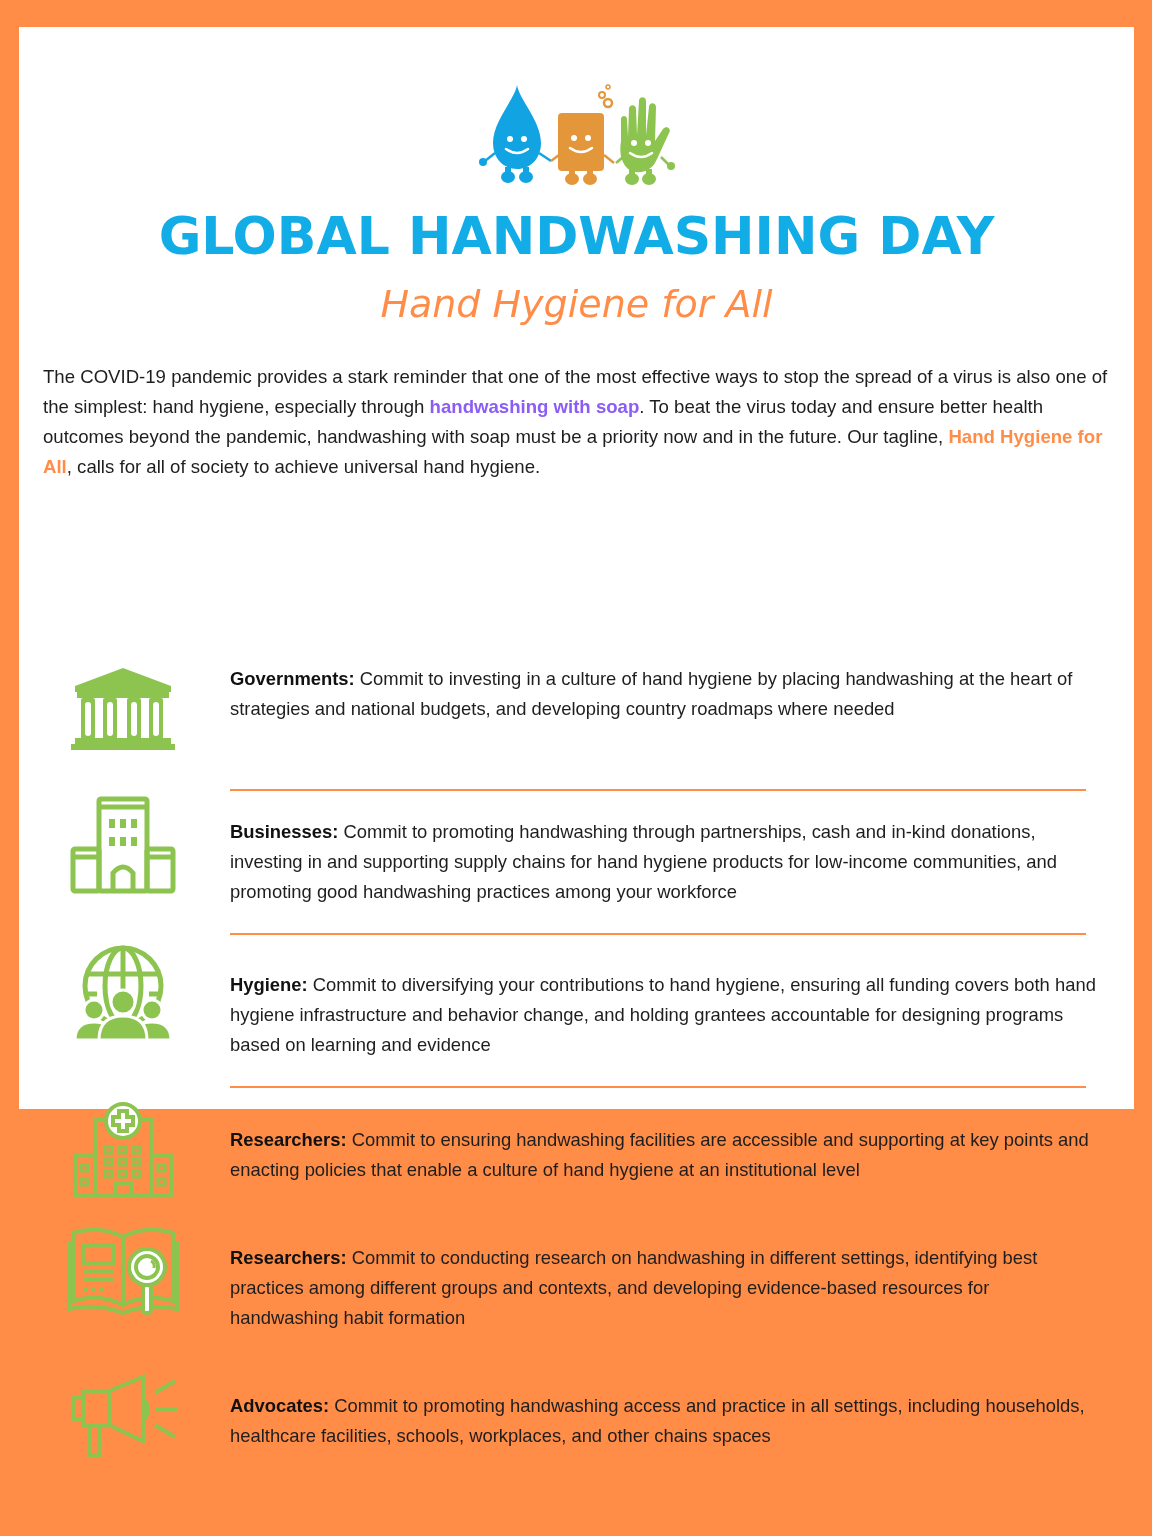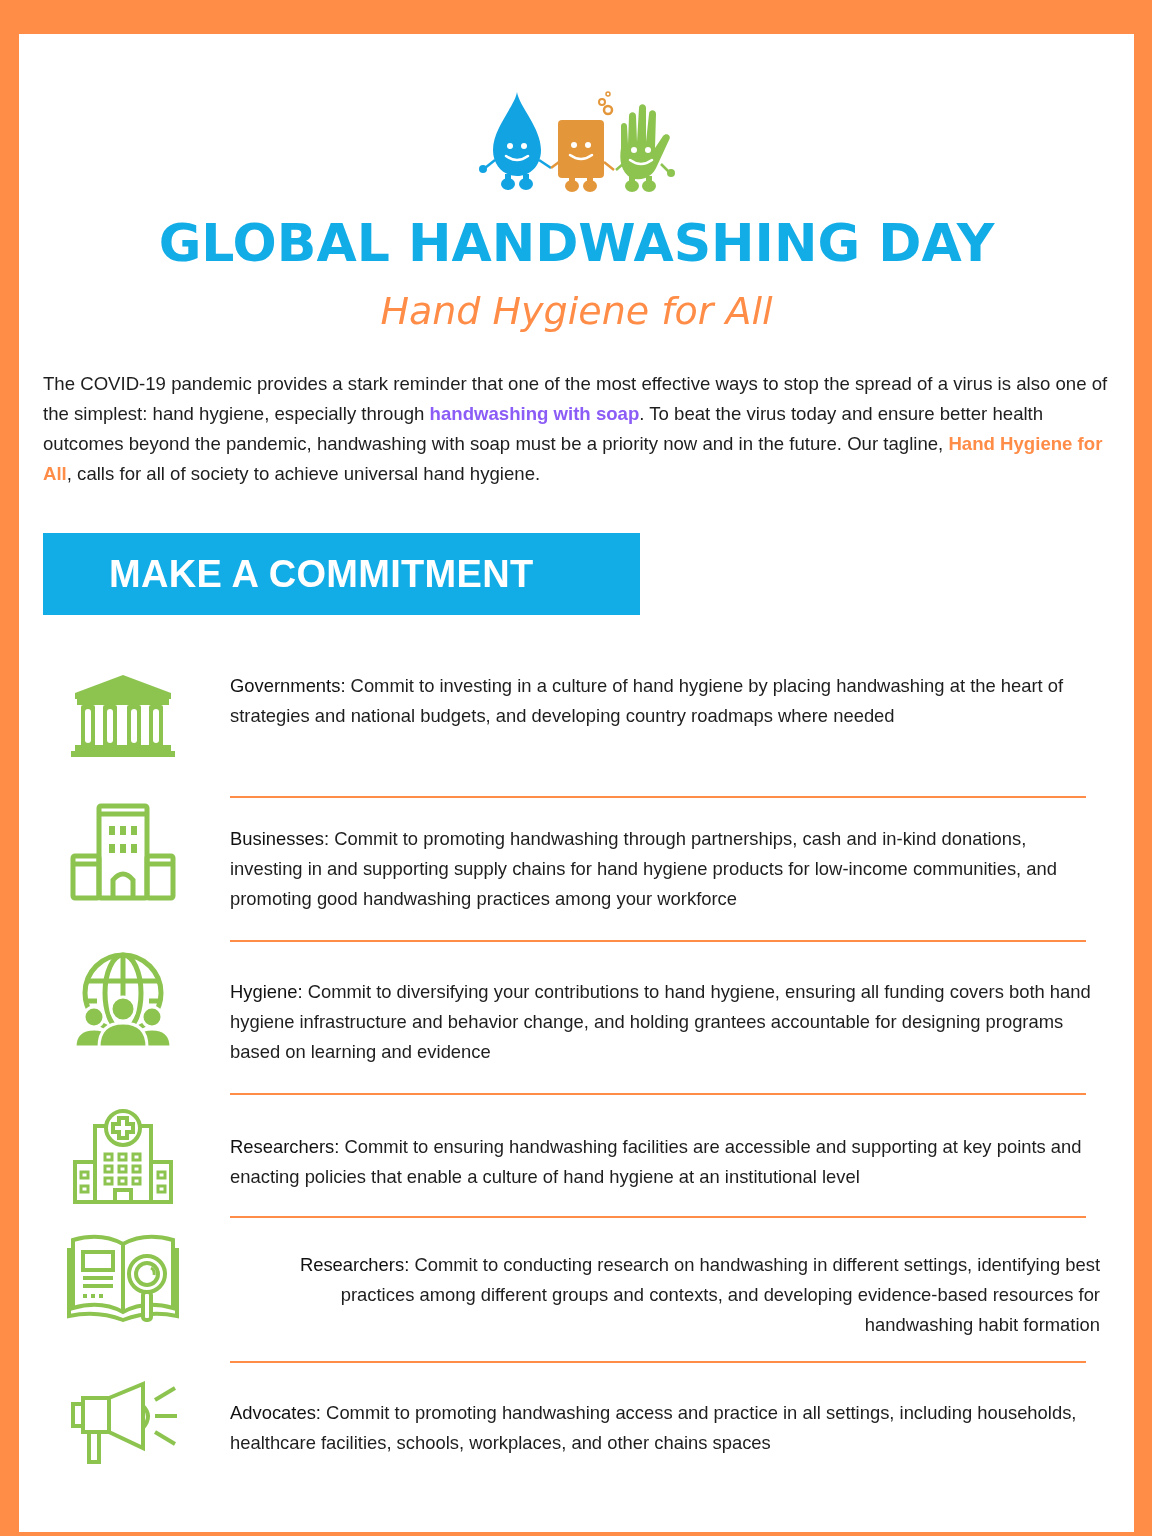--- a/index.html
+++ b/index.html
@@ -1,22 +1,22 @@
 <!DOCTYPE html>
 <html><head>
   <meta charset="utf-8">
   <style>
     * { box-sizing: border-box; margin: 0; padding: 0; }
     html, body { width: 1152px; height: 1536px; background: #FF8C47; overflow: hidden; }
     body { font-family: "DejaVu Sans", sans-serif; }
 
     .page {
       position: absolute;
-      left: 19px; top: 34px;
-      width: 1115px; height: 1498px;
+      left: 19px; top: 27px;
+      width: 1115px; height: 1082px;
       background: #ffffff;
     }
 
     
     .logo {
       position: absolute;
       left: 452px; top: 50px;
       width: 230px; height: 115px;
     }
 
@@ -86,21 +86,21 @@
     }
     .item .text {
       position: absolute;
       left: 211px;
       width: 870px;
       font-family: "Liberation Sans", sans-serif;
       font-size: 18.4px;
       line-height: 30px;
       color: #1e1e1e;
     }
-    .item .text .lead { font-weight: normal; color: #111; }
+    .item .text .lead { font-weight: bold; color: #111; }
     .divider {
       position: absolute;
       left: 211px;
       width: 856px;
       height: 2px;
       background: #FF8C47;
     }
   </style>
 </head>
 <body>
@@ -152,23 +152,20 @@
       <ellipse cx="161" cy="102" rx="7" ry="6" fill="#8DC450"></ellipse>
       <ellipse cx="178" cy="102" rx="7" ry="6" fill="#8DC450"></ellipse>
     </g>
   </svg>
 
   <h1 class="title">GLOBAL HANDWASHING DAY</h1>
   <div class="subtitle">Hand Hygiene for All</div>
 
   <p class="intro"><span>The COVID-19 pandemic provides a stark reminder that one of the most effective ways to stop the spread of a virus is also one of the simplest: hand hygiene, especially through </span><b>handwashing with soap</b><span>. To beat the virus today and ensure better health outcomes beyond the pandemic, handwashing with soap must be a priority now and in the future. Our tagline, </span><span class="accent">Hand Hygiene for All</span><span>, calls for all of society to achieve universal hand hygiene.</span></p>
 
-  <div class="banner">
-    <span class="banner-text">MAKE A COMMITMENT</span>
-  </div>
 
   <div class="items">
 
     <div class="item" style="top:633px;">
       <svg class="icon" style="top:0;" viewBox="0 0 112 100">
         <path d="M8 26 L56 8 L104 26 L104 32 L8 32 Z" fill="#8DC450"></path>
         <rect x="10" y="32" width="92" height="6" fill="#8DC450"></rect>
         <g fill="#8DC450">
           <rect x="14" y="38" width="14" height="42" rx="2"></rect>
           <rect x="36" y="38" width="14" height="42" rx="2"></rect>
@@ -270,21 +267,21 @@
         <line x1="16" y1="48" x2="46" y2="48"></line>
         <line x1="16" y1="56" x2="46" y2="56"></line>
         <g stroke-width="4" stroke-dasharray="4 4">
             <line x1="16" y1="66" x2="36" y2="66"></line>
           </g>
         <circle cx="80" cy="44" r="18" fill="#fff"></circle>
         <circle cx="80" cy="44" r="11"></circle>
         <rect x="76" y="62" width="8" height="28" rx="3" fill="#fff"></rect>
         <path d="M84 38 Q88 40 87 45" stroke-width="3"></path>
       </svg>
-      <div class="text" style="top:20px;text-align:right;"><span class="lead">Researchers:</span><span> Commit to conducting research on handwashing in different settings, identifying best practices among different groups and contexts, and developing evidence-based resources for handwashing habit formation</span></div>
+      <div class="text" style="top:20px;"><span class="lead">Researchers:</span><span> Commit to conducting research on handwashing in different settings, identifying best practices among different groups and contexts, and developing evidence-based resources for handwashing habit formation</span></div>
       <div class="divider" style="top:131px;"></div>
     </div>
 
     <div class="item" style="top:1344px;">
       <svg class="icon" style="top:0;" viewBox="0 0 112 100" fill="none" stroke="#8DC450" stroke-width="4">
         <rect x="6" y="26" width="10" height="22"></rect>
         <rect x="16" y="20" width="26" height="34"></rect>
         <path d="M42 20 L76 6 L76 70 L42 54 Z"></path>
         <path d="M76 28 Q86 38 76 50"></path>
         <rect x="22" y="54" width="10" height="30"></rect>

